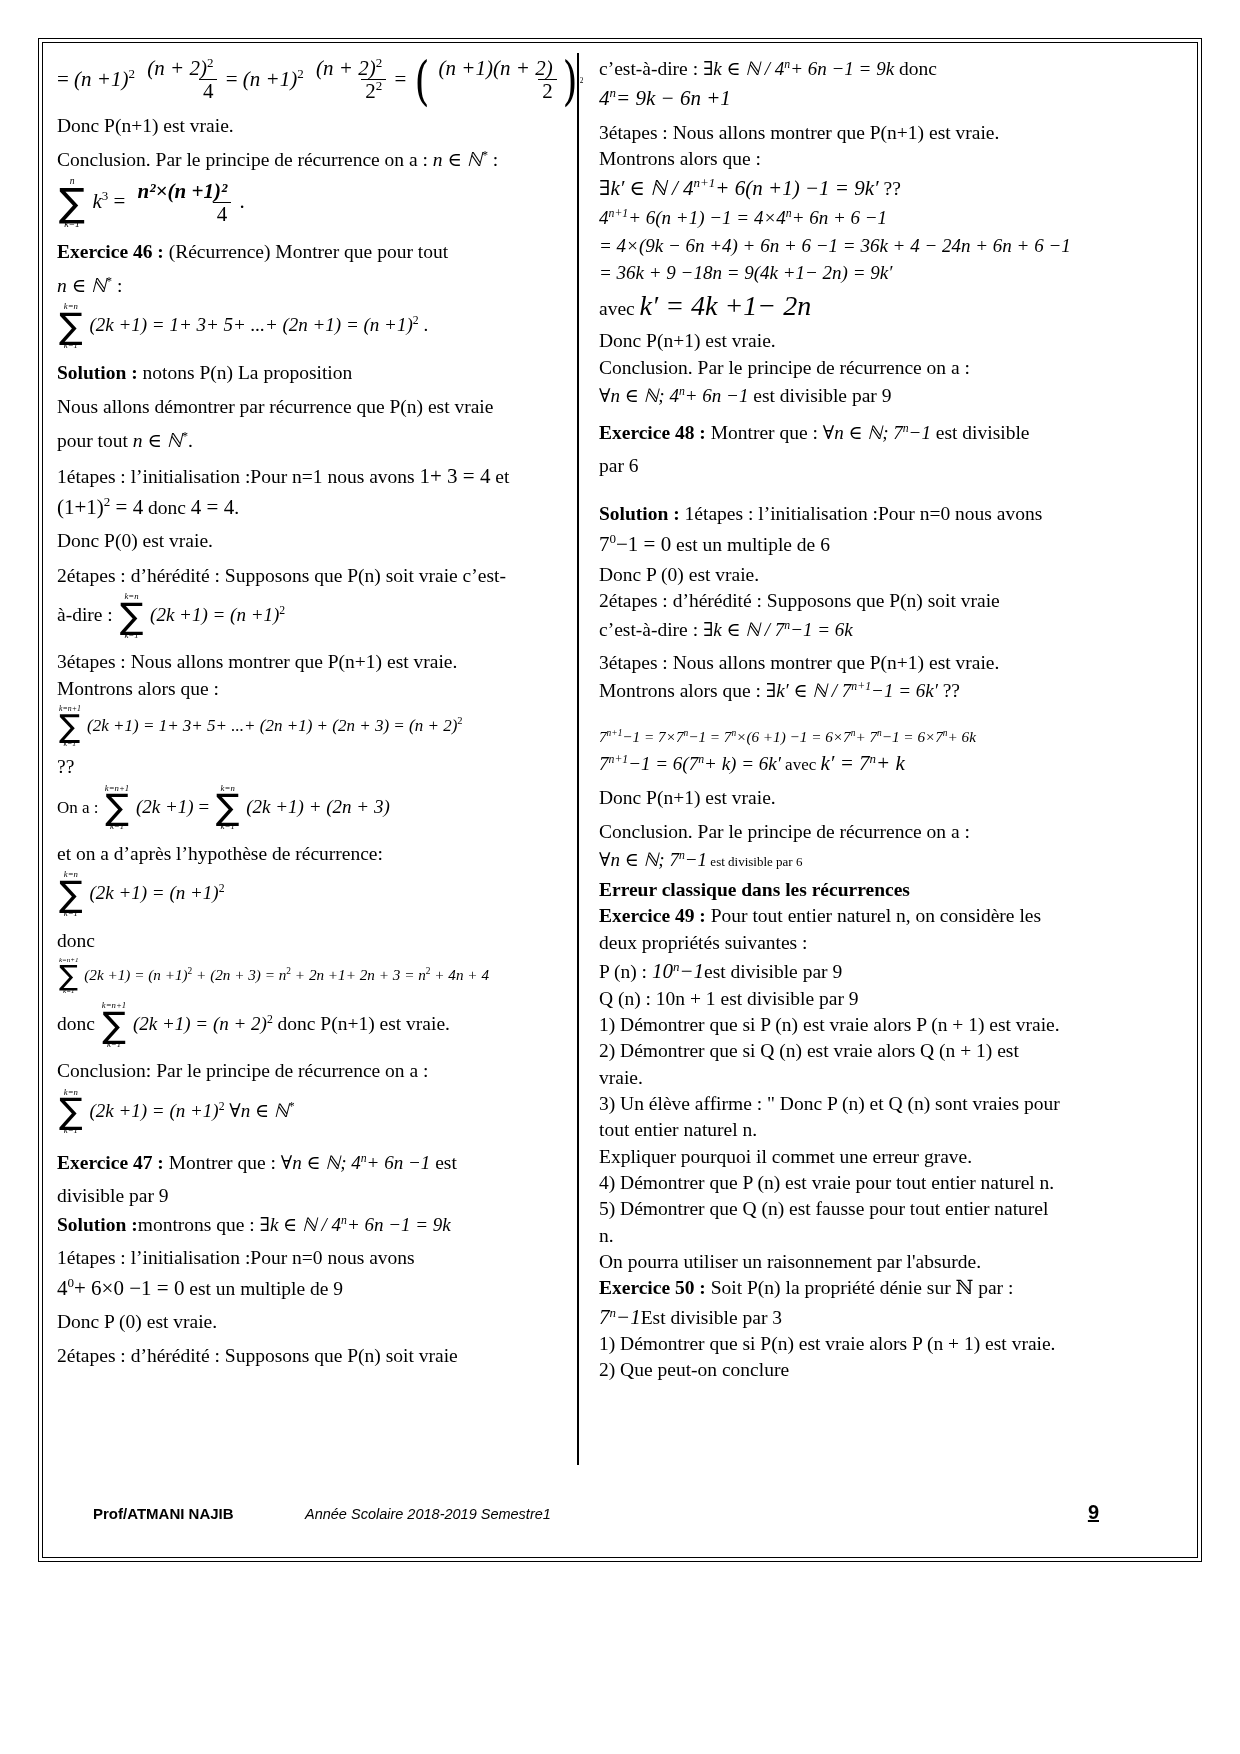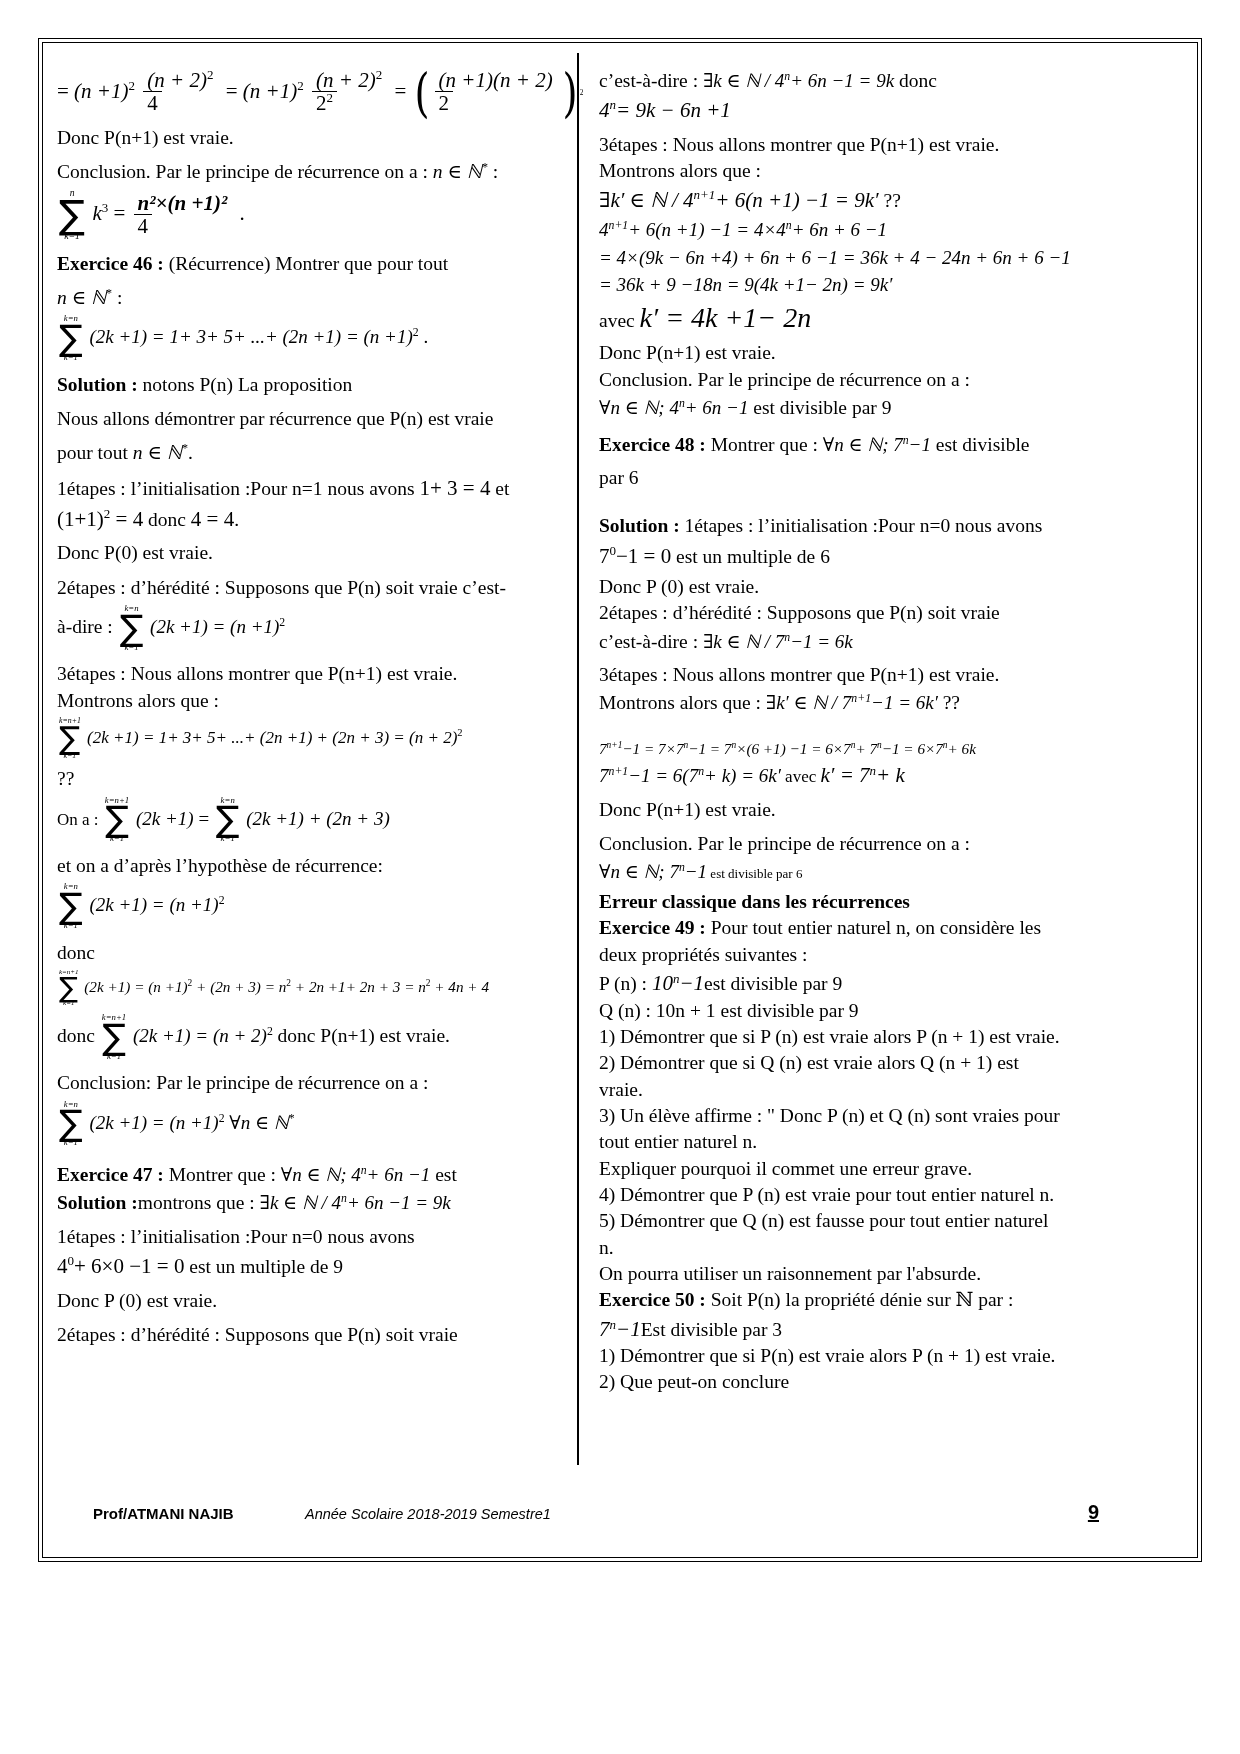--- a/index.html
+++ b/index.html
@@ -40,21 +40,20 @@
     left: 14px;
     top: 10px;
     width: 1122px;
     height: 1412px;
     display: flex;
     gap: 0;
   }
   .col {
     box-sizing: border-box;
     position: relative;
-    margin-top: 12px;
   }
   .col-left  { width: 520px; padding-right: 14px; }
   .col-rule  { width: 2px; background: #000; margin: 0 10px 0 0; flex: 0 0 2px; }
   .col-right { width: 556px; padding-left: 10px; }
 
   
   .ln {
     font-size: 19.5px;
     line-height: 1.30;
     margin: 0 0 1px 0;
@@ -101,21 +100,21 @@
     font-size: 1.85em;
     line-height: 0.85;
     font-family: "DejaVu Sans", sans-serif;
     font-weight: 400;
   }
 
   
   .frac {
     display: inline-flex;
     flex-direction: column;
-    align-items: flex-start;
+    align-items: flex-end;
     vertical-align: middle;
     line-height: 1.06;
     margin: 0 3px;
     position: relative;
     top: -1px;
   }
   .frac .num { padding: 0 4px; }
   .frac .den { padding: 0 4px; border-top: 1.3px solid #000; }
 
   
@@ -346,20 +345,21 @@
           <span class="lim">k=1</span>
         </span>
         <span class="it">(2k +1)</span>
         <span class="it">= (n +1)</span><sup class="up">2</sup>
         <span class="it">  ∀n ∈ ℕ</span><sup class="up">*</sup>
       </div>
 
       <div class="math sm sp-top" style="margin-top:16px">
         <span class="b" style="font-size:19.5px">Exercice 47 :</span><span style="font-size:19.5px"> Montrer que : </span><span class="it">∀n ∈ ℕ; 4</span><sup>n</sup><span class="it">+ 6n −1</span><span style="font-size:19.5px"> est</span>
       </div>
+      <div class="ln sp-top">divisible par 9</div>
 
       <div class="math sm sp-top">
         <span class="b" style="font-size:19.5px">Solution :</span><span style="font-size:19.5px">montrons que : </span><span class="it">∃k ∈ ℕ / 4</span><sup>n</sup><span class="it">+ 6n −1 = 9k</span>
       </div>
 
       <div class="ln sp-top">1étapes : l’initialisation :Pour n=0 nous avons</div>
 
       <div class="math">
         <span>4</span><sup class="up">0</sup><span>+ 6×0 −1 = 0</span><span style="font-size:19.5px"> est un multiple de 9</span>
       </div>

